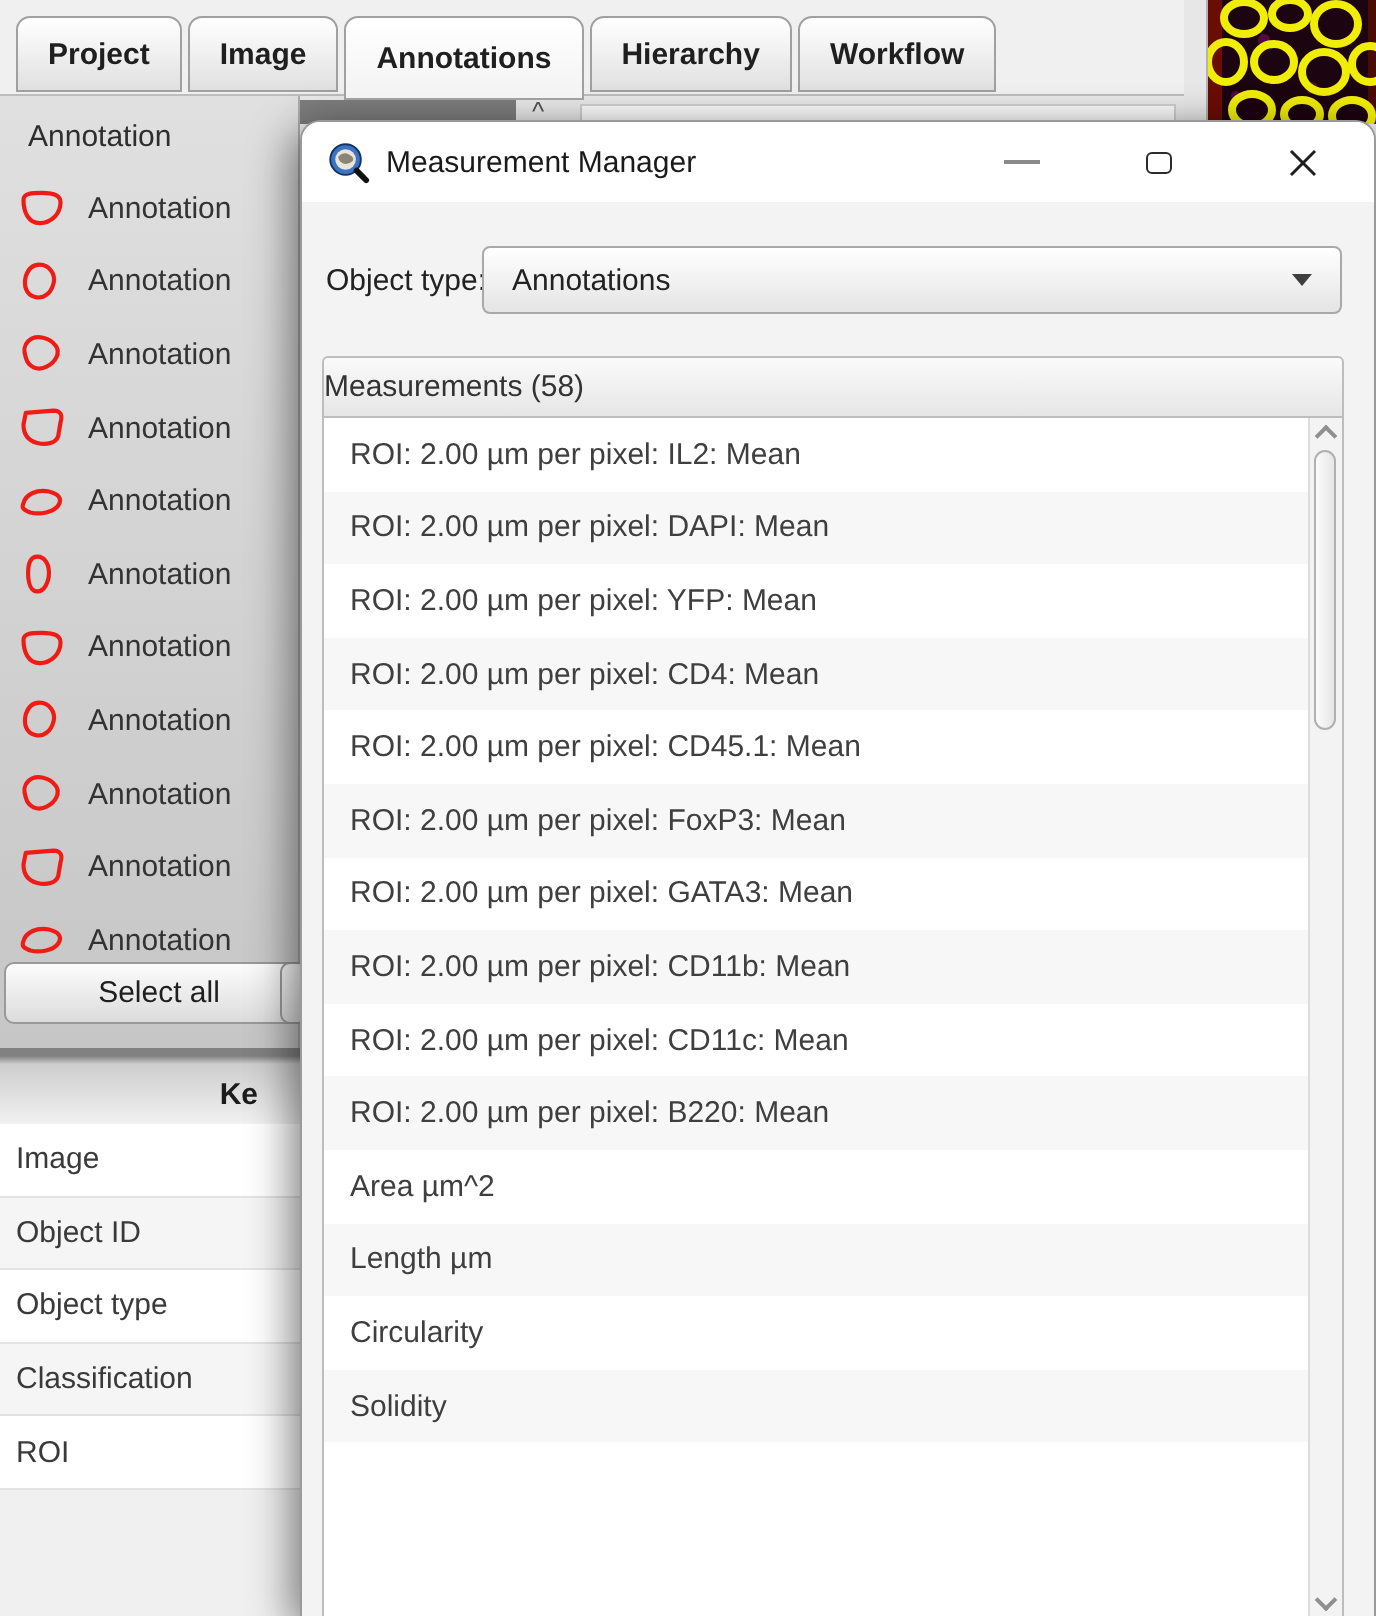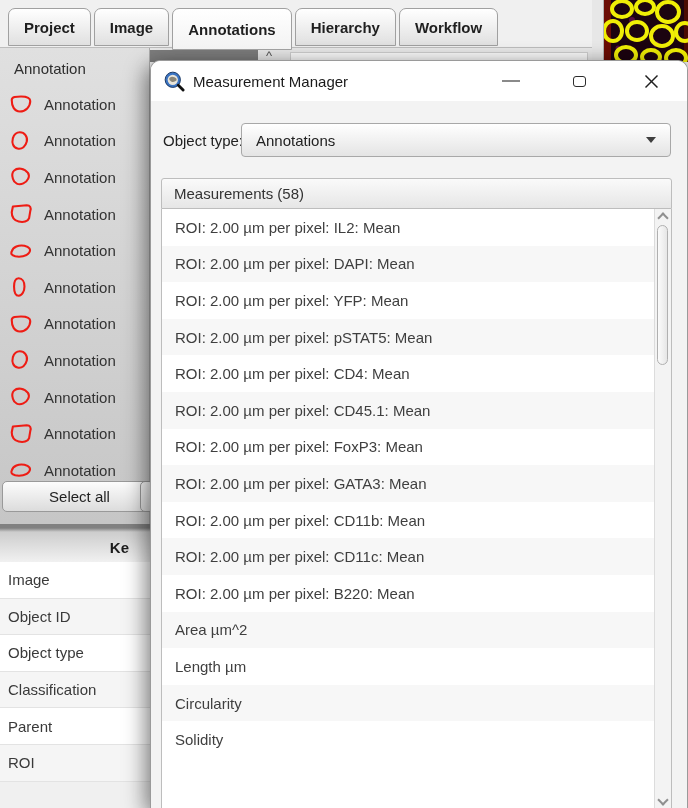--- a/index.html
+++ b/index.html
@@ -68,21 +68,21 @@
 
   .obj-row{position:absolute;left:12px;top:62px;height:34px;display:flex;align-items:center;font-size:15px;color:#222;}
   .combo{position:absolute;left:90px;top:62px;width:430px;height:34px;
     background:linear-gradient(#ffffff,#e4e4e4);border:1px solid #a8a8a8;border-radius:4px;
     display:flex;align-items:center;padding:0 14px;font-size:15px;color:#222;}
   .combo .caret{position:absolute;right:14px;width:0;height:0;
     border-left:5px solid transparent;border-right:5px solid transparent;border-top:6px solid #3f3f3f;}
 
   .pane-header{position:absolute;left:10px;top:117px;width:511px;height:31px;
     background:linear-gradient(#fafafa,#e6e6e6);border:1px solid #bdbdbd;border-radius:3px 3px 0 0;
-    display:flex;align-items:center;padding-left:12px;font-size:15px;color:#333;}
+    display:flex;align-items:center;font-size:15px;color:#333;}
   .mlist-wrap{position:absolute;left:10px;top:148px;width:511px;height:600px;
     background:#fff;border-left:1px solid #bdbdbd;border-right:1px solid #bdbdbd;display:flex;}
   .mlist{flex:1 1 auto;overflow:hidden;}
   .mm-row{height:36.6px;display:flex;align-items:center;padding-left:13px;font-size:15px;color:#3f3f3f;background:#fff;}
   .mm-row:nth-child(even){background:#f7f7f7;}
   .mm-row.selected{background:#fff;box-shadow:inset 0 0 0 2px var(--selection_border,#41a9dc);border-radius:2px;}
 
   .scrollbar{flex:0 0 17px;background:#f3f3f3;border-left:1px solid #dcdcdc;position:relative;}
   .chev{width:8px;height:8px;border-left:2px solid #8f8f8f;border-top:2px solid #8f8f8f;position:absolute;left:4px;}
   .chev.up{top:5px;transform:rotate(45deg);}
@@ -243,23 +243,20 @@
 
   <div class="prop-row">
         <span>Object type</span>
       </div>
 
 
   <div class="prop-row">
         <span>Classification</span>
       </div>
 
-  <div class="prop-row">
-        <span>Parent</span>
-      </div>
 
   <div class="prop-row">
         <span>ROI</span>
       </div>
 </div>
 
   <div class="dialog">
     <div class="titlebar">
       <svg class="dlg-icon" viewBox="0 0 22 22">
         <circle cx="9.2" cy="9.2" r="8" fill="#3b74c2" stroke="#16335f" stroke-width="1"></circle>
@@ -299,23 +296,20 @@
           </div>
 
   <div class="mm-row">
             <span>ROI: 2.00 µm per pixel: DAPI: Mean</span>
           </div>
 
   <div class="mm-row">
             <span>ROI: 2.00 µm per pixel: YFP: Mean</span>
           </div>
 
-  <div class="mm-row">
-            <span>ROI: 2.00 µm per pixel: pSTAT5: Mean</span>
-          </div>
 
   <div class="mm-row">
             <span>ROI: 2.00 µm per pixel: CD4: Mean</span>
           </div>
 
 
   <div class="mm-row">
             <span>ROI: 2.00 µm per pixel: CD45.1: Mean</span>
           </div>
 

